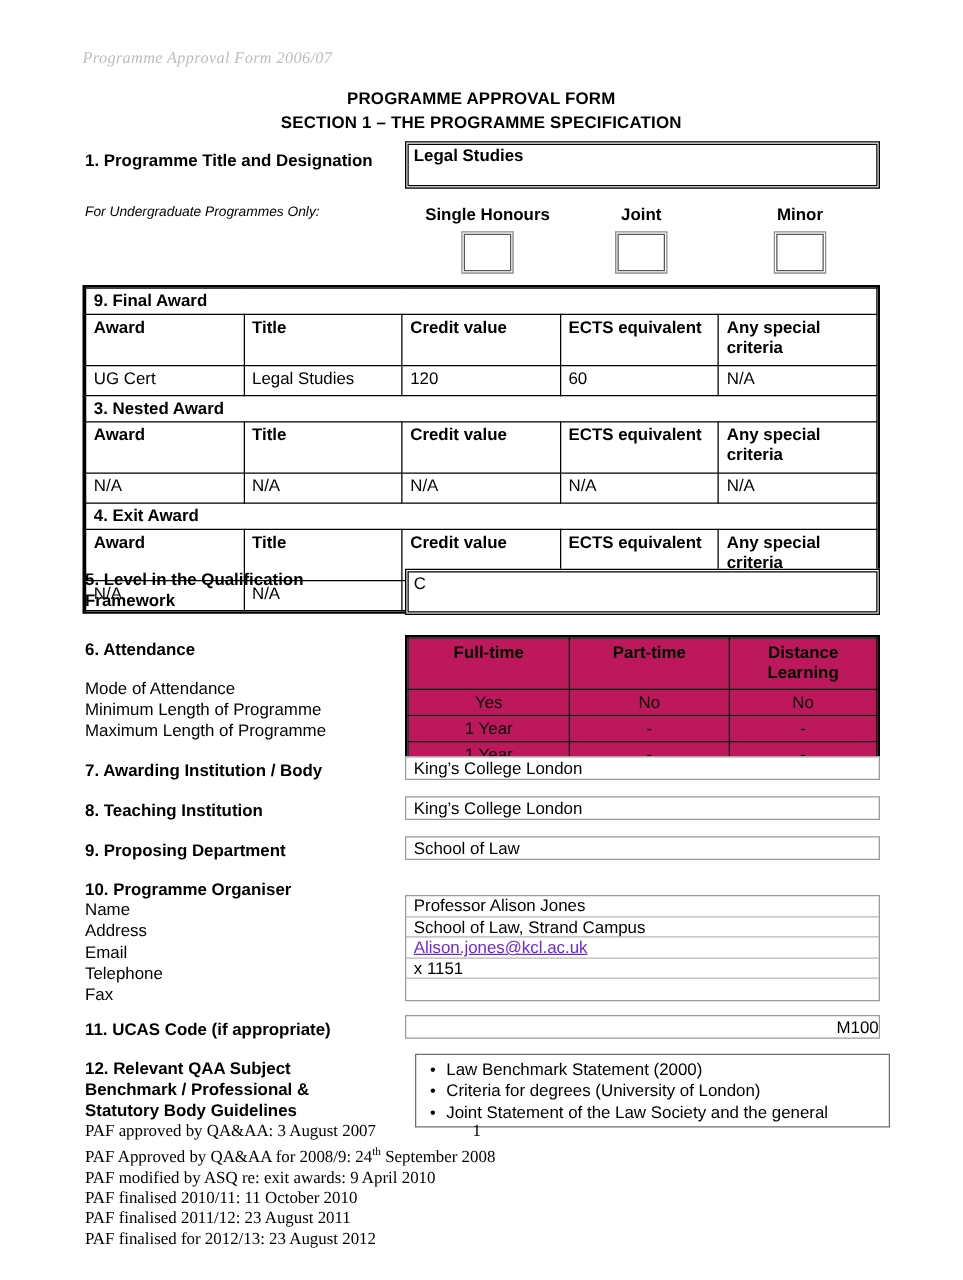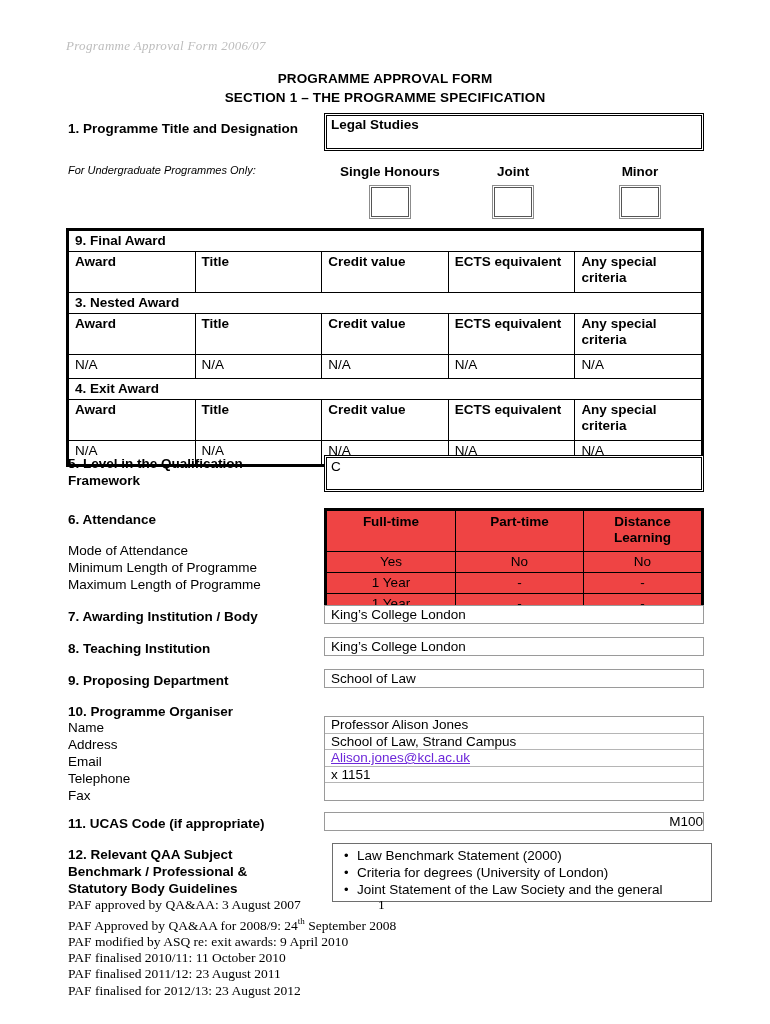--- a/index.html
+++ b/index.html
@@ -159,21 +159,21 @@
   table.att {
     border-collapse: collapse;
     width: 100%;
     table-layout: fixed;
   }
   table.att td {
     border: 1px solid #000000;
     font-size: 13.5px;
     line-height: 16px;
     text-align: center;
-    background: #ef4444;
+    background: #be185d;
   }
   table.att tr.hdr td {
     font-weight: bold;
     height: 36px;
     vertical-align: top;
     padding-top: 3px;
   }
   table.att tr.row td { height: 18px; }
 
   
@@ -282,20 +282,27 @@
       <tbody>
           <tr>
             <td class="secthead" colspan="5">9. Final Award</td>
           </tr>
       <tr class="hdr">
         <td class="c1">Award</td>
         <td class="c2">Title</td>
         <td class="c3">Credit value</td>
         <td class="c4">ECTS equivalent</td>
         <td class="c5">Any special criteria</td>
+      </tr>
+      <tr class="val">
+        <td>UG Cert</td>
+        <td>Legal Studies</td>
+        <td>120</td>
+        <td>60</td>
+        <td>N/A</td>
       </tr>
 
       <tr>
             <td class="secthead" colspan="5">3. Nested Award</td>
           </tr>
       <tr class="hdr">
         <td class="c1">Award</td>
         <td class="c2">Title</td>
         <td class="c3">Credit value</td>
         <td class="c4">ECTS equivalent</td>

